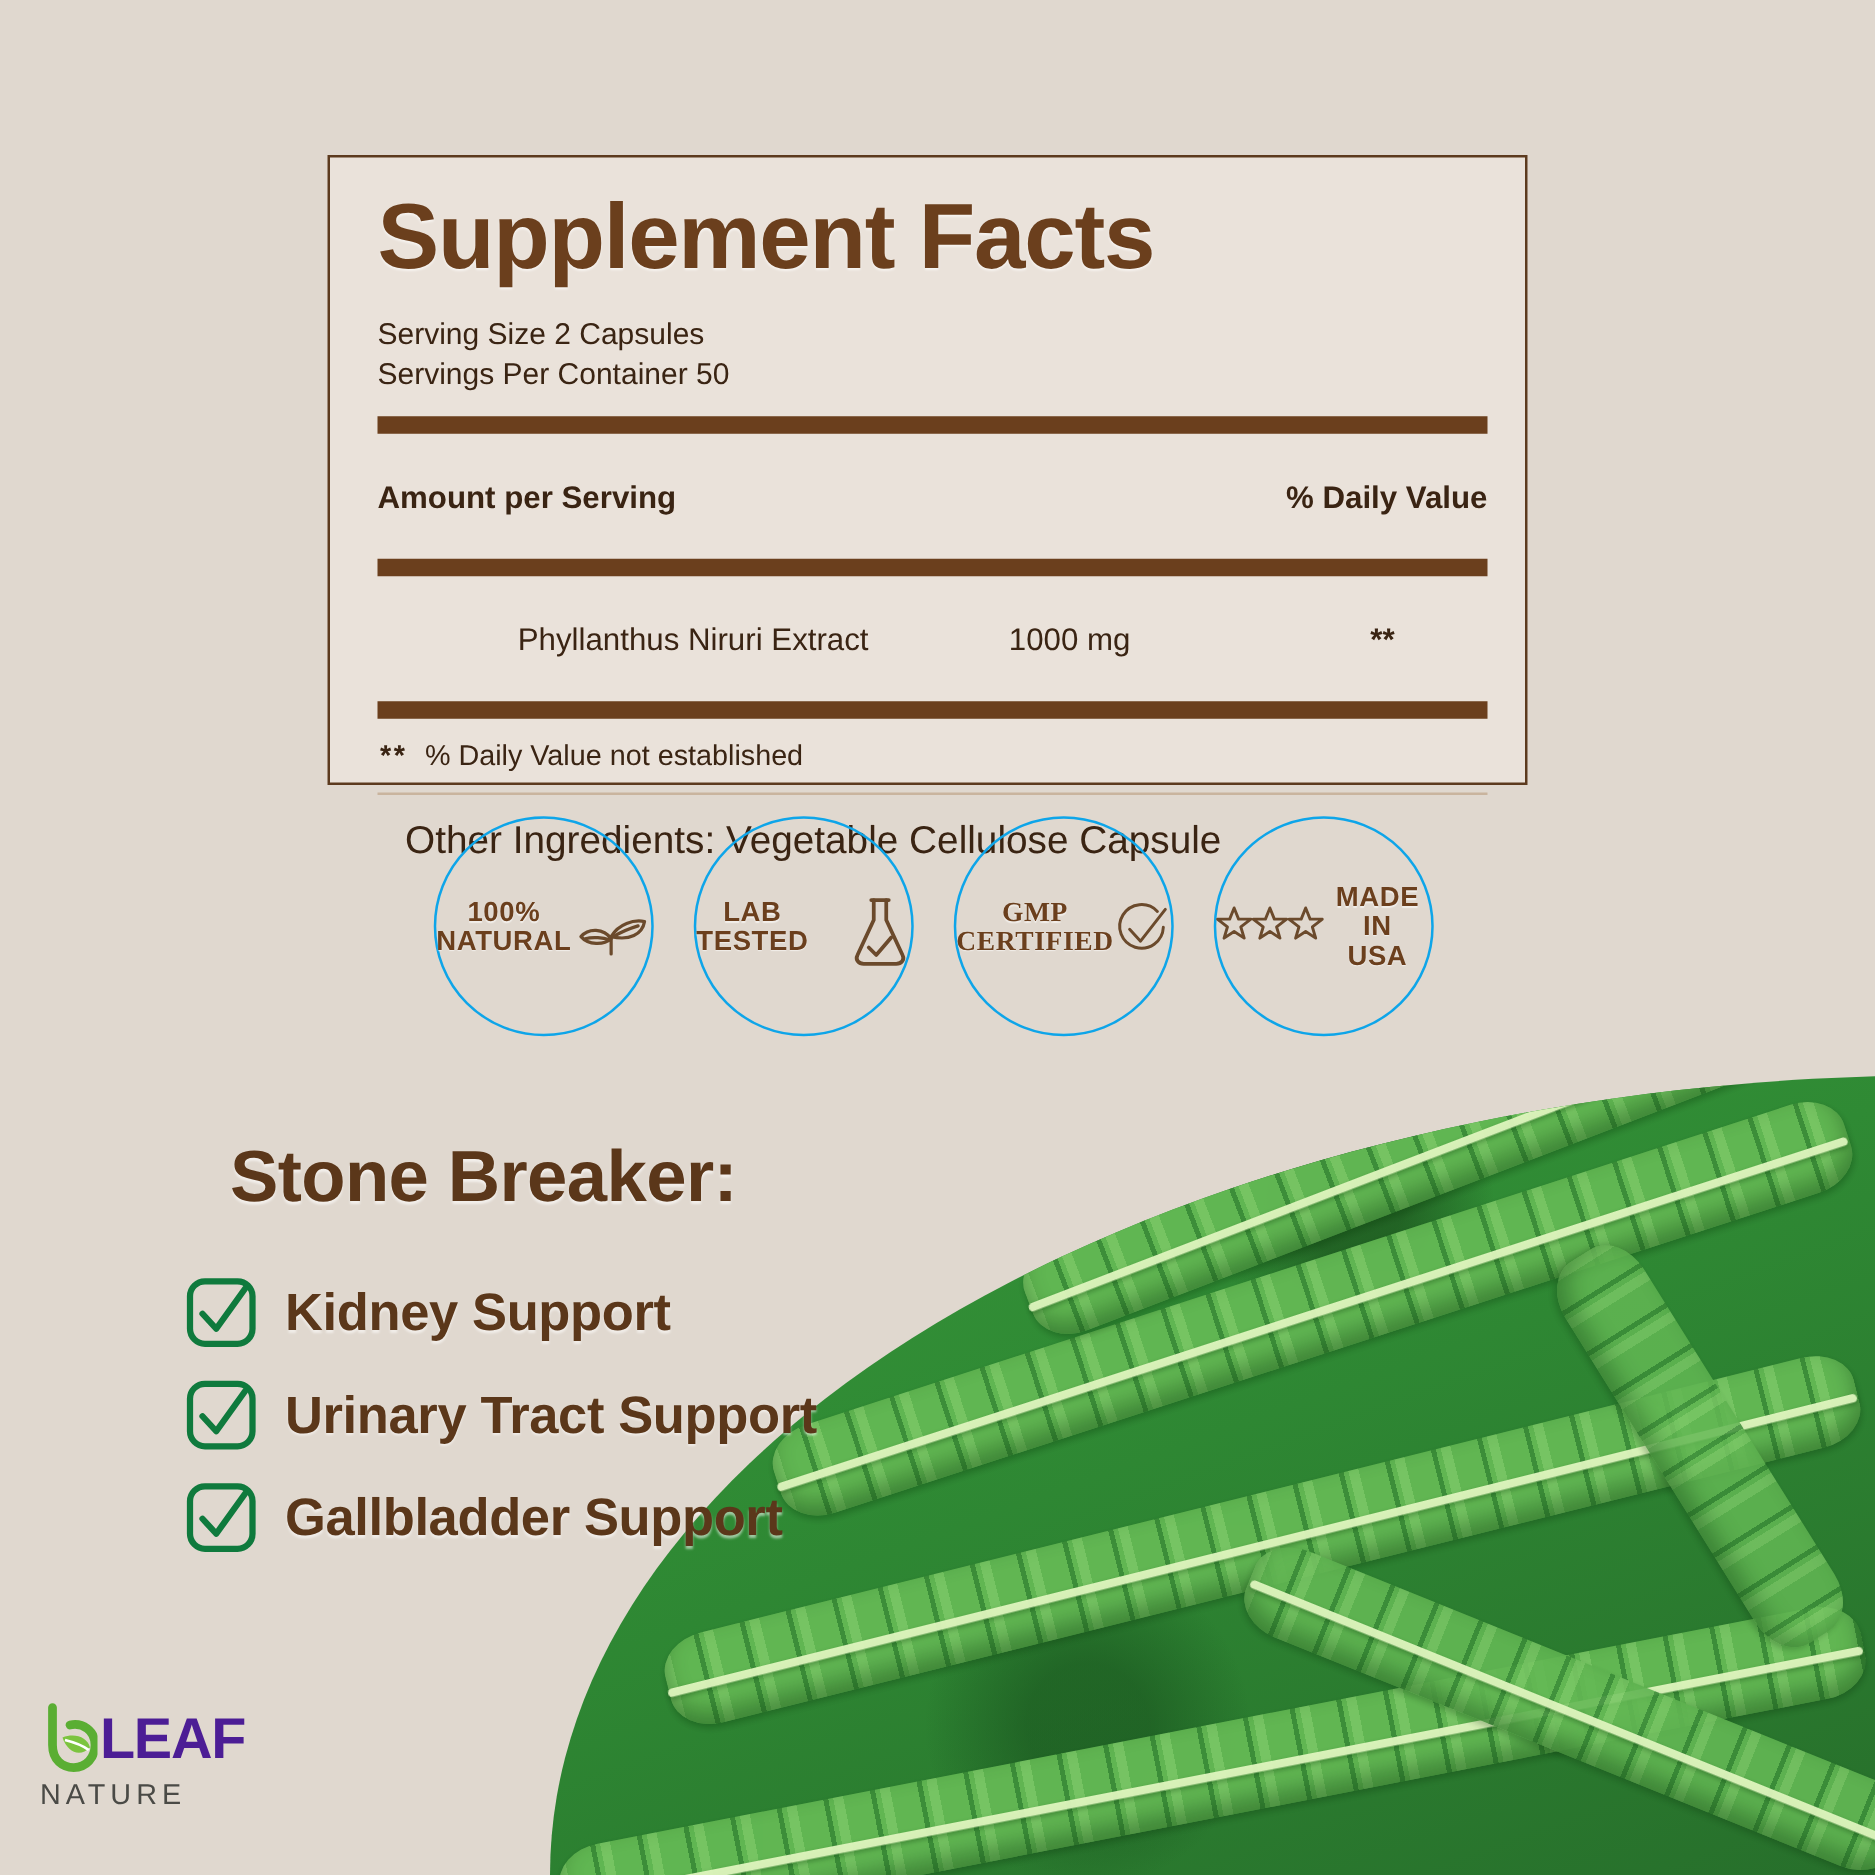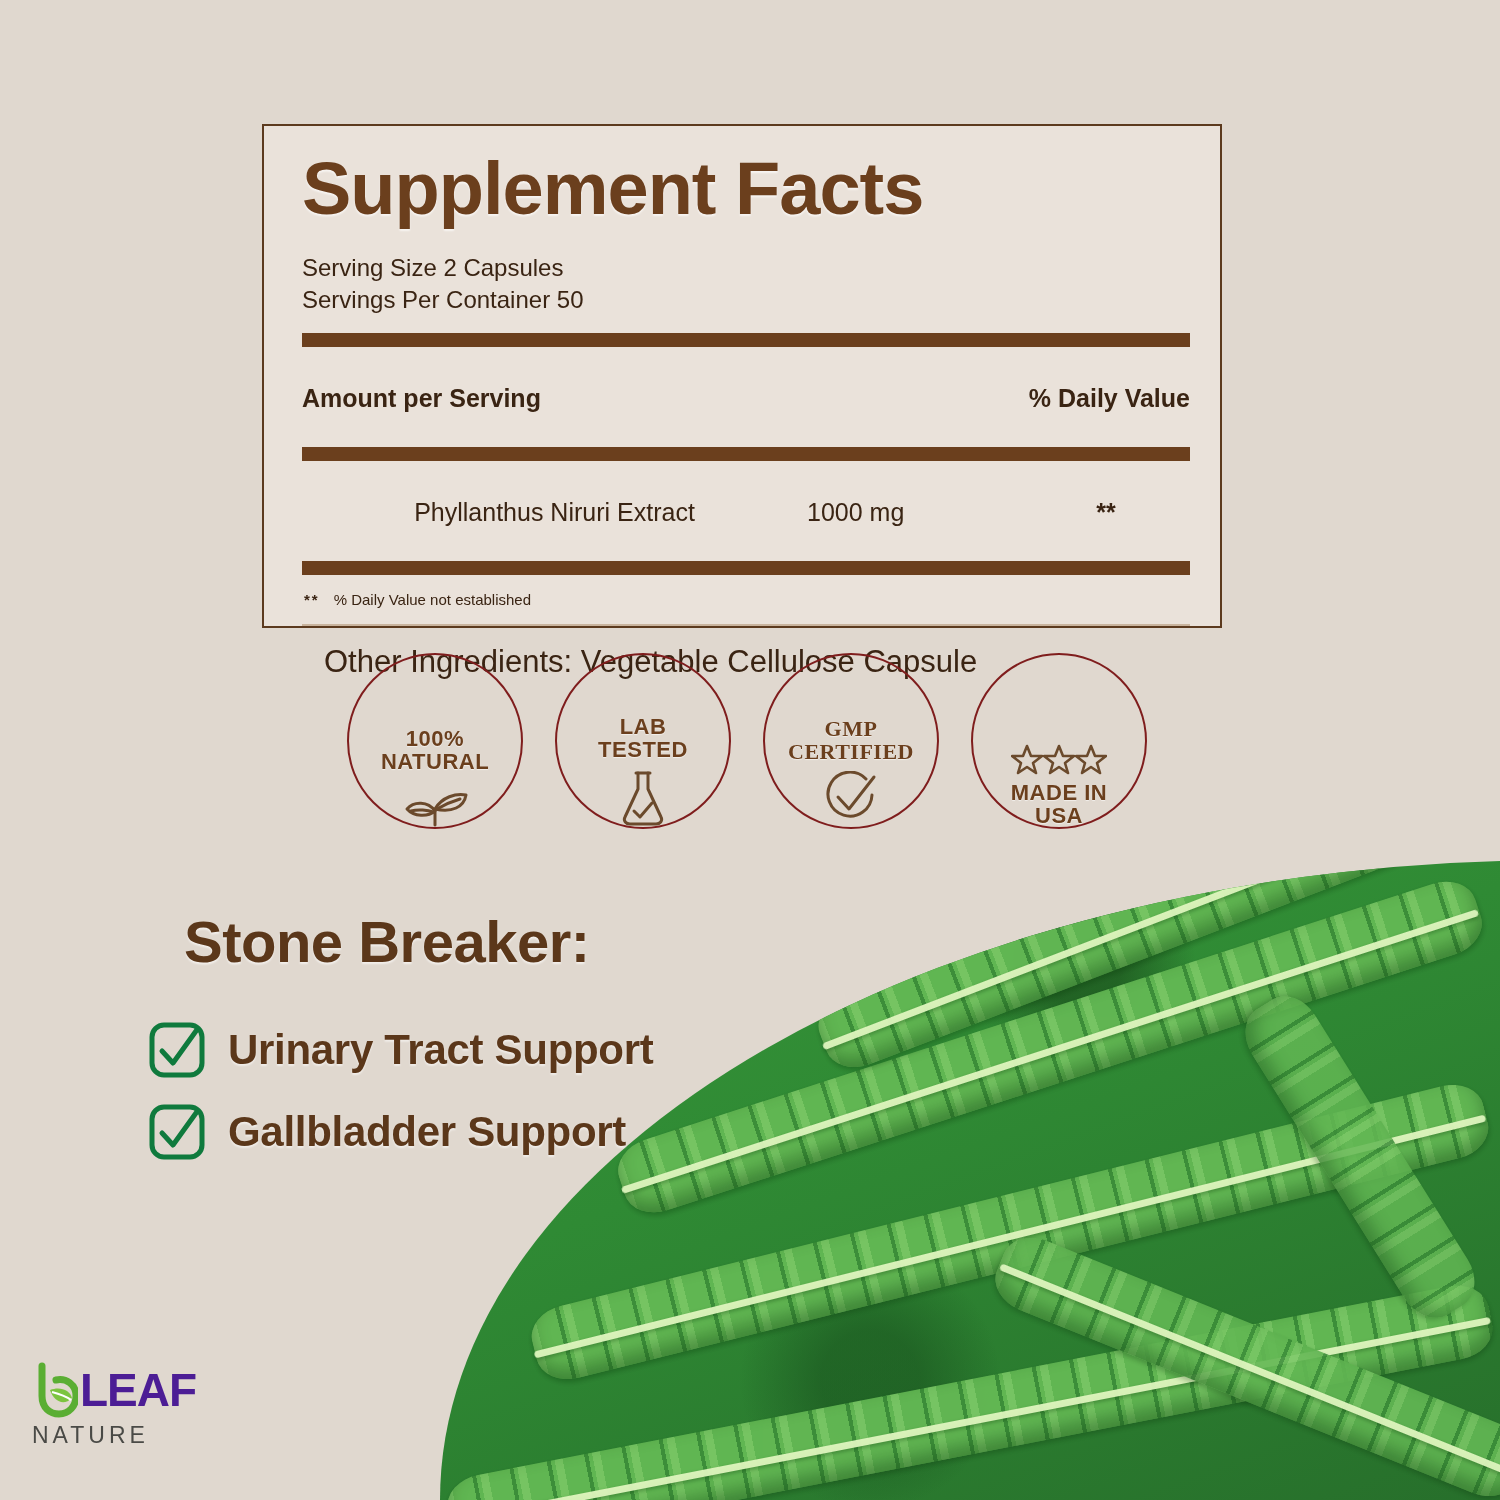--- a/index.html
+++ b/index.html
@@ -67,30 +67,30 @@
     display:flex;align-items:center;
     font-size:25px;color:#3a2413;font-weight:bold;
     padding:16px 0 16px 0;
     margin-top:21px;
   }
   .row .col-name{flex:0 0 505px;}
   .row .col-amt{flex:0 0 215px;}
   .row .col-dv{flex:1;text-align:left;padding-left:60px;}
   .row.ingredient{font-weight:normal;}
   .row.ingredient .col-name{font-weight:normal;text-align:center;}
-  .note{font-size:15px;color:#3a2413;padding:16px 0 0 2px;}
+  .note{font-size:23px;color:#3a2413;padding:16px 0 0 2px;}
   .note .stars{letter-spacing:2px;margin-right:14px;font-weight:bold;}
   .other{font-size:31px;color:#3a2413;padding:18px 0 0 2px;margin-left:20px;}
 
   
   .badges{position:absolute;left:347px;top:653px;width:800px;height:178px;}
   .badge{
     position:absolute;width:176px;height:176px;border-radius:50%;
-    border:2px solid #7f1d1d;box-sizing:border-box;
-    display:flex;flex-direction:column;align-items:center;justify-content:flex-end;
+    border:2px solid #0ea5e9;box-sizing:border-box;
+    display:flex;flex-direction:row;align-items:center;justify-content:space-between;
   }
   .badge:nth-child(1){left:0;}
   .badge:nth-child(2){left:208px;}
   .badge:nth-child(3){left:416px;font-family:Liberation Serif, serif;}
   .badge:nth-child(4){left:624px;}
   .badge-text{
     color:#6b3f1d;font-weight:bold;font-size:22px;line-height:1.05;
     text-align:center;letter-spacing:.5px;
     text-shadow:0 1px 1px rgba(255,255,255,.6);
   }
@@ -247,20 +247,27 @@
         </g>
       </svg>
     </div>
 
   </div>
 
   <div class="sb-head">Stone Breaker:</div>
 
   <div class="benefits">
 
+    <div class="benefit">
+      <svg class="chk" width="58" height="58" viewBox="0 0 58 58">
+        <rect x="4" y="4" width="50" height="50" rx="12" ry="12" fill="none" stroke="#0f7a3d" stroke-width="5"></rect>
+        <path d="M14 30 L25 42 L48 10" fill="none" stroke="#0f7a3d" stroke-width="5" stroke-linecap="round" stroke-linejoin="round"></path>
+      </svg>
+      <span class="btext">Kidney Support</span>
+    </div>
 
     <div class="benefit">
       <svg class="chk" width="58" height="58" viewBox="0 0 58 58">
         <rect x="4" y="4" width="50" height="50" rx="12" ry="12" fill="none" stroke="#0f7a3d" stroke-width="5"></rect>
         <path d="M14 30 L25 42 L48 10" fill="none" stroke="#0f7a3d" stroke-width="5" stroke-linecap="round" stroke-linejoin="round"></path>
       </svg>
       <span class="btext">Urinary Tract Support</span>
     </div>
 
     <div class="benefit">

